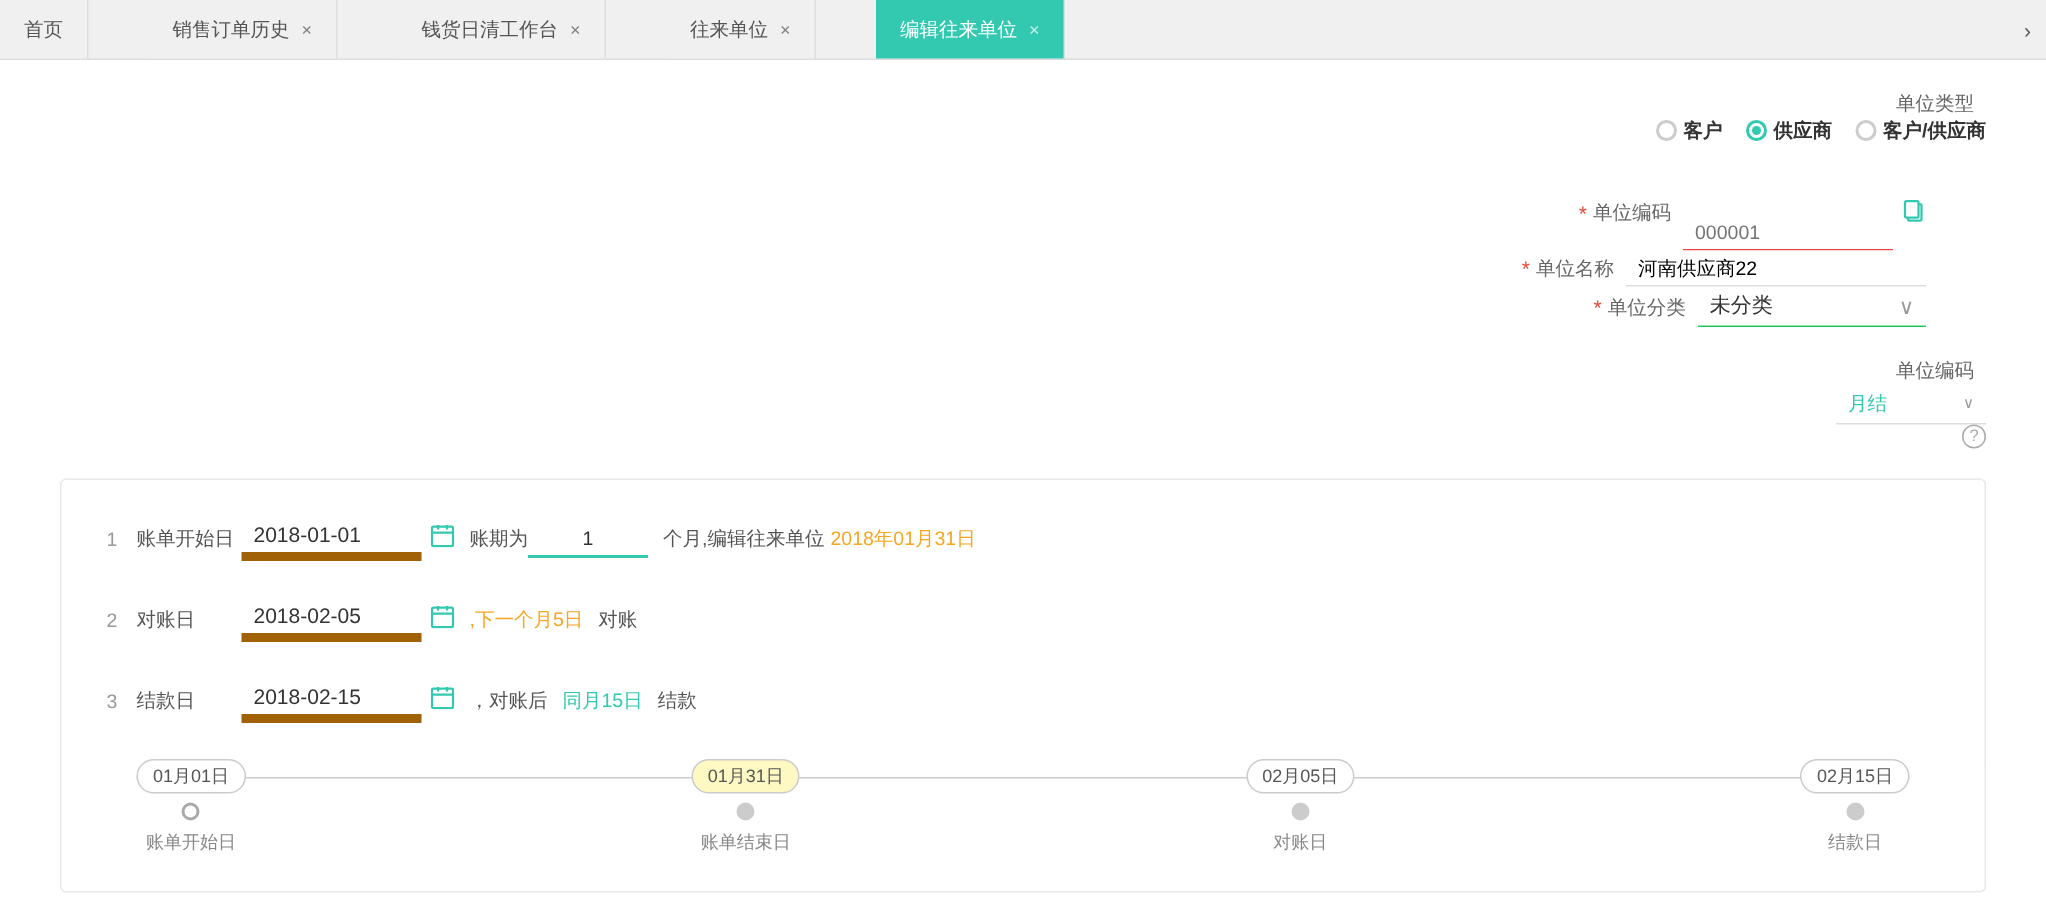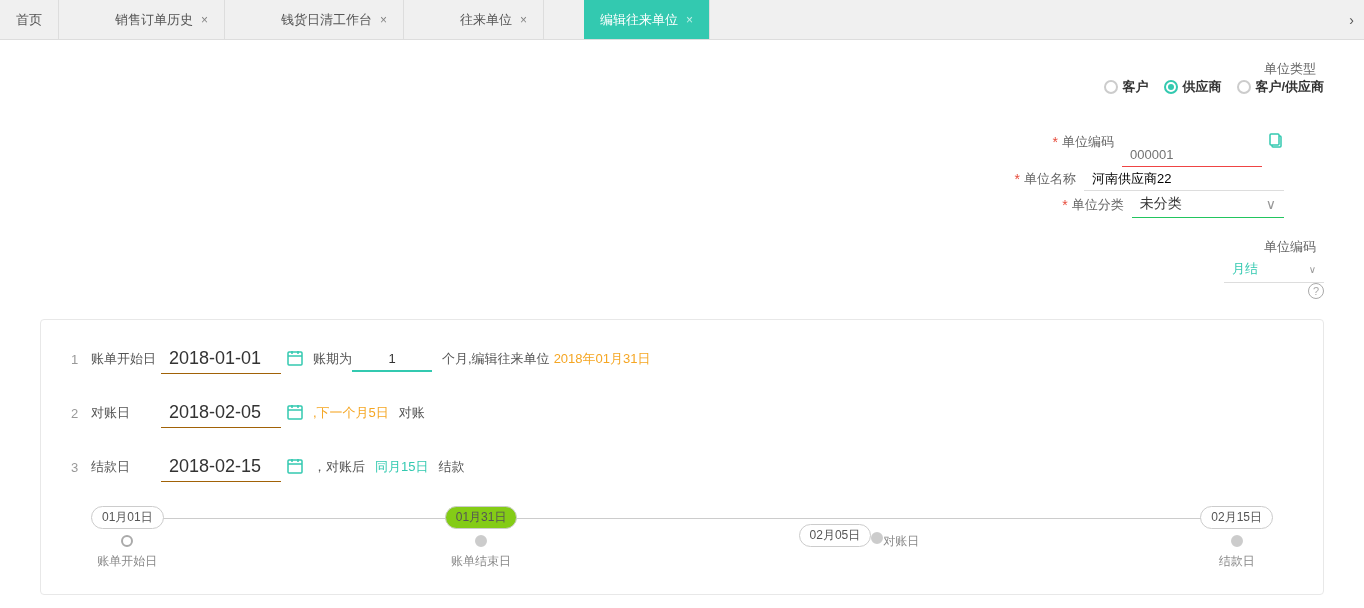--- a/index.html
+++ b/index.html
@@ -184,23 +184,23 @@
       color: #999;
       font-size: 13px;
     }
     .period-row-label {
       width: 70px;
       font-size: 13px;
       color: #555;
     }
     .date-input {
       border: none;
-      border-bottom: 1px solid #a16207;
-      padding: 4px 8px;
-      font-size: 18px;
+      border-bottom: 6px solid #a16207;
+      padding: 4px 8px;
+      font-size: 14px;
       color: #333;
       width: 120px;
       outline: none;
     }
     .period-text {
       font-size: 13px;
       color: #555;
       margin-left: 10px;
     }
     .orange-text {
@@ -397,26 +397,26 @@
       <div style="position:absolute; top:12px; left:20px; right:20px; height:1px; background:#ccc; z-index:0;"></div>
       <div style="display:flex; justify-content:space-between; position:relative; z-index:1;">
 
         <div style="display:flex;flex-direction:column;align-items:center;">
           <div style="background:#fff;border:1px solid #ccc;border-radius:12px;padding:2px 10px;font-size:12px;color:#555;margin-bottom:6px;">01月01日</div>
           <div style="width:12px;height:12px;border-radius:50%;background:#fff;border:2px solid #aaa;"></div>
           <div style="font-size:12px;color:#888;margin-top:6px;">账单开始日</div>
         </div>
 
         <div style="display:flex;flex-direction:column;align-items:center;">
-          <div style="background:#84cc16;border:1px solid #ccc;border-radius:12px;padding:2px 10px;font-size:12px;color:#555;margin-bottom:6px;">01月31日</div>
+          <div style="background:#fef9c3;border:1px solid #ccc;border-radius:12px;padding:2px 10px;font-size:12px;color:#555;margin-bottom:6px;">01月31日</div>
           <div style="width:12px;height:12px;border-radius:50%;background:#ccc;border:2px solid #ccc;"></div>
           <div style="font-size:12px;color:#888;margin-top:6px;">账单结束日</div>
         </div>
 
-        <div style="display:flex;flex-direction:row;align-items:center;text-align:right;">
+        <div style="display:flex;flex-direction:column;align-items:center;text-align:right;">
           <div style="background:#fff;border:1px solid #ccc;border-radius:12px;padding:2px 10px;font-size:12px;color:#555;margin-bottom:6px;">02月05日</div>
           <div style="width:12px;height:12px;border-radius:50%;background:#ccc;border:2px solid #ccc;"></div>
           <div style="font-size:12px;color:#888;margin-top:6px;">对账日</div>
         </div>
 
         <div style="display:flex;flex-direction:column;align-items:center;">
           <div style="background:#fff;border:1px solid #ccc;border-radius:12px;padding:2px 10px;font-size:12px;color:#555;margin-bottom:6px;">02月15日</div>
           <div style="width:12px;height:12px;border-radius:50%;background:#ccc;border:2px solid #ccc;"></div>
           <div style="font-size:12px;color:#888;margin-top:6px;">结款日</div>
         </div>

